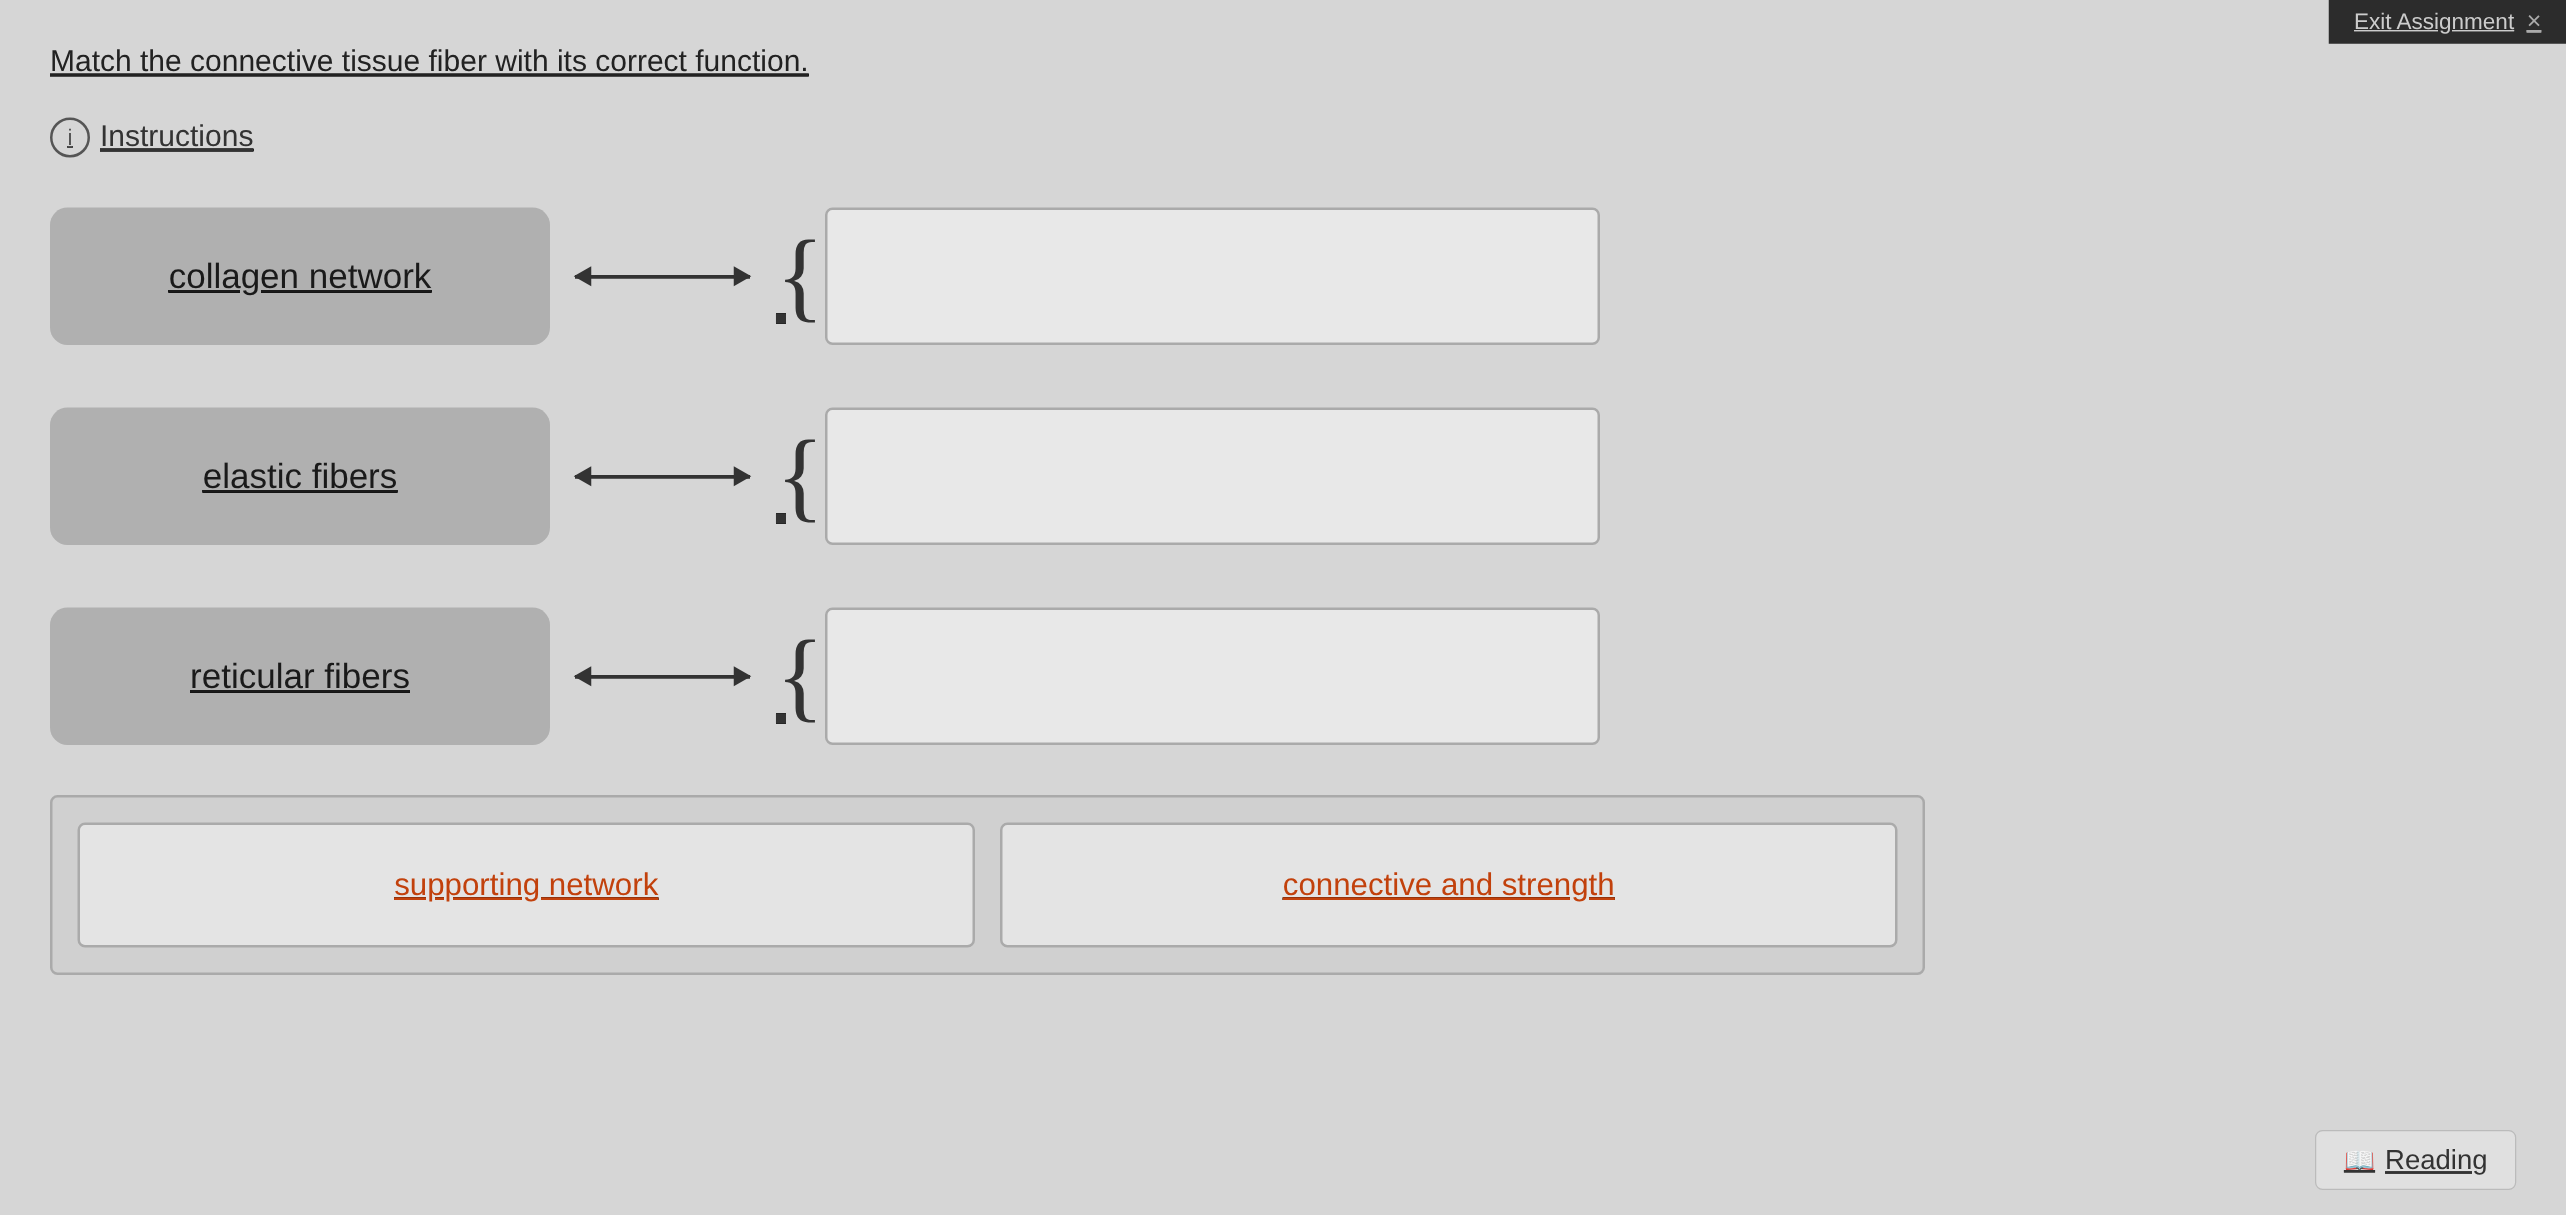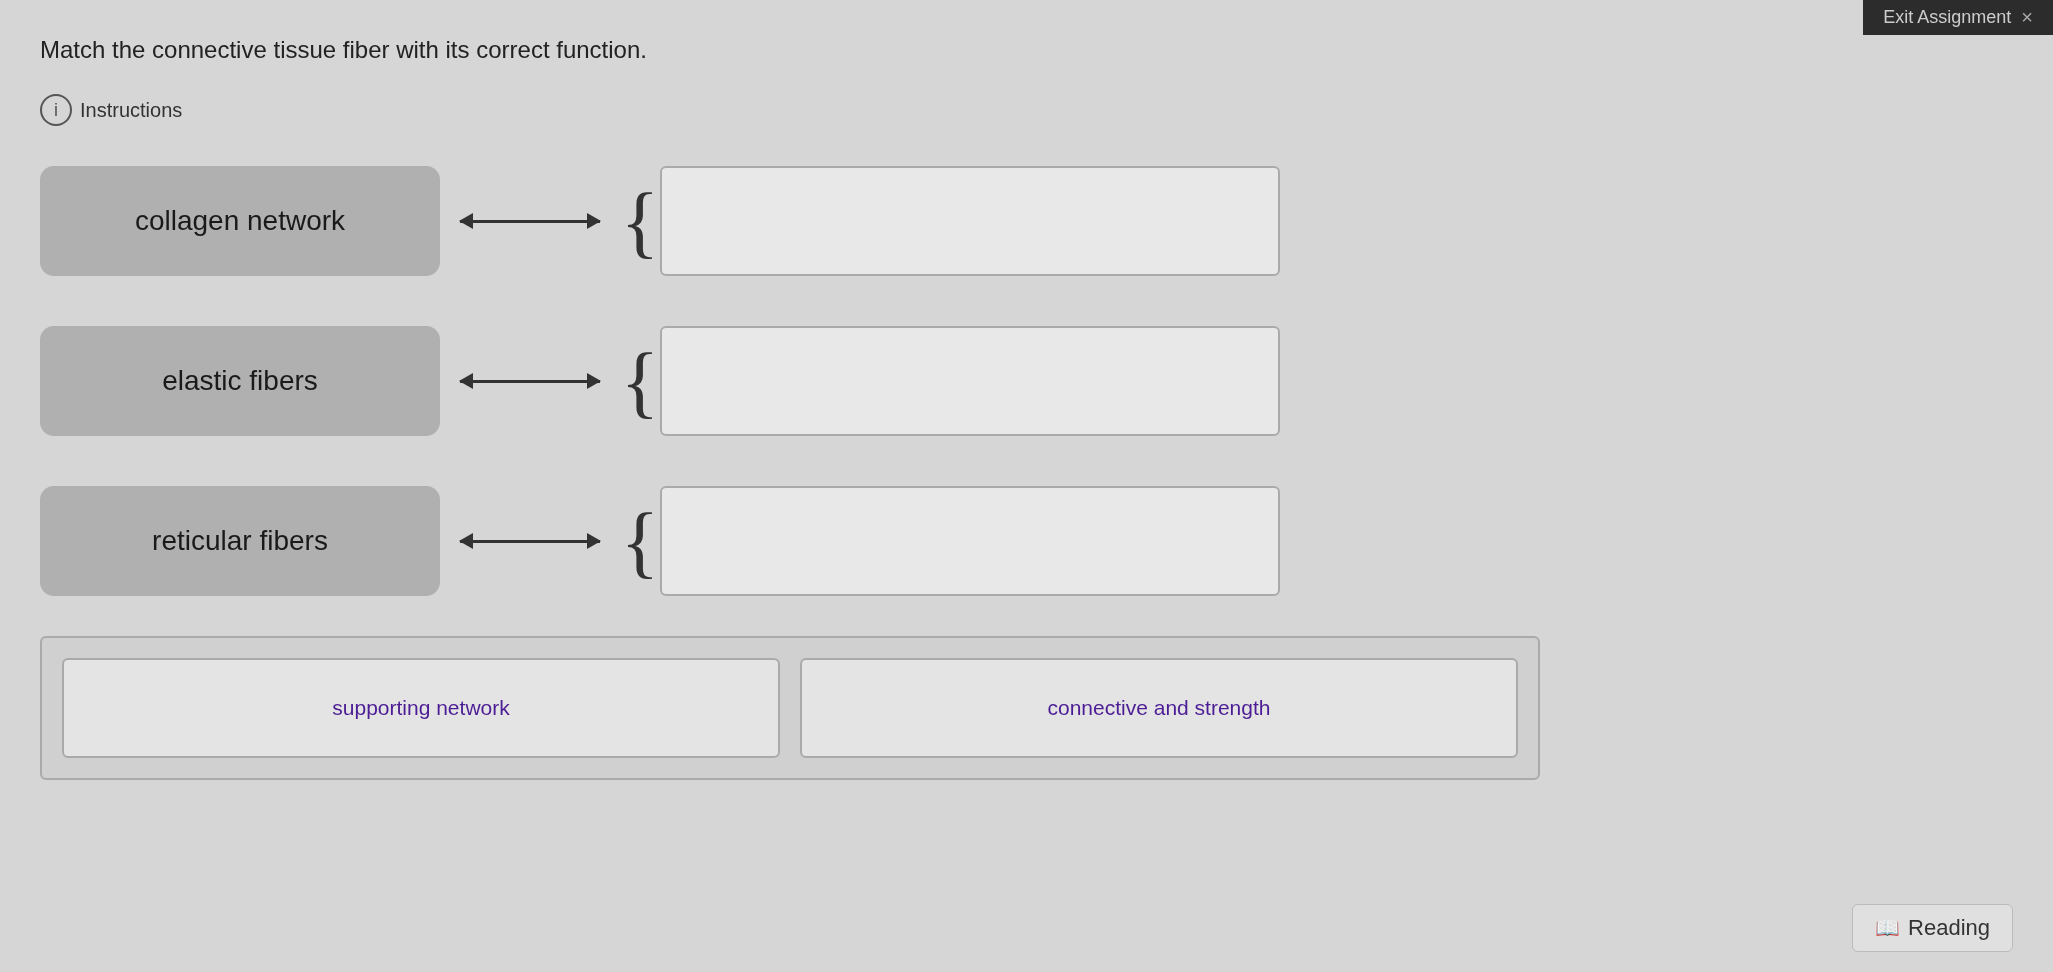--- a/index.html
+++ b/index.html
@@ -1,18 +1,19 @@
 <!DOCTYPE html>
 <html><head>
   <meta charset="utf-8">
   <style>
     * {
       box-sizing: border-box;
       margin: 0;
       padding: 0;
+      text-decoration: underline;
     }
 
     body {
       background-color: #d6d6d6;
       font-family: Arial, sans-serif;
       width: 2053px;
       min-height: 972px;
       position: relative;
       overflow: hidden;
     }
@@ -62,21 +63,21 @@
       border: 2px solid #555;
       display: flex;
       align-items: center;
       justify-content: center;
       font-size: 18px;
       color: #555;
       flex-shrink: 0;
     }
 
     .instructions-label {
-      font-size: 20px;
+      font-size: 24px;
       color: #333;
     }
 
     .matching-area {
       display: flex;
       align-items: flex-start;
       gap: 0;
       margin-bottom: 40px;
       position: relative;
     }
@@ -204,22 +205,22 @@
     }
 
     .answer-card {
       background: #e4e4e4;
       border: 2px solid #aaa;
       border-radius: 6px;
       height: 100px;
       display: flex;
       align-items: center;
       justify-content: center;
-      font-size: 21px;
-      color: #4c1d95;
+      font-size: 25px;
+      color: #c2410c;
       cursor: grab;
     }
 
     .reading-button {
       position: absolute;
       bottom: 20px;
       right: 40px;
       background: #e0e0e0;
       border: 1px solid #bbb;
       border-radius: 6px;

